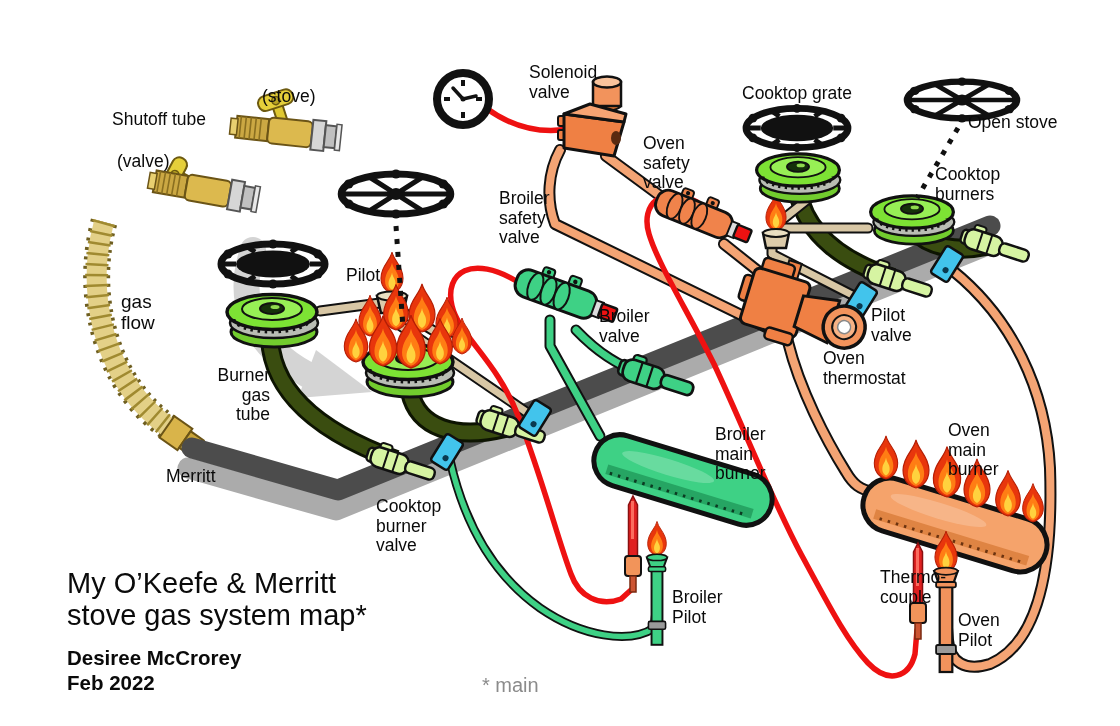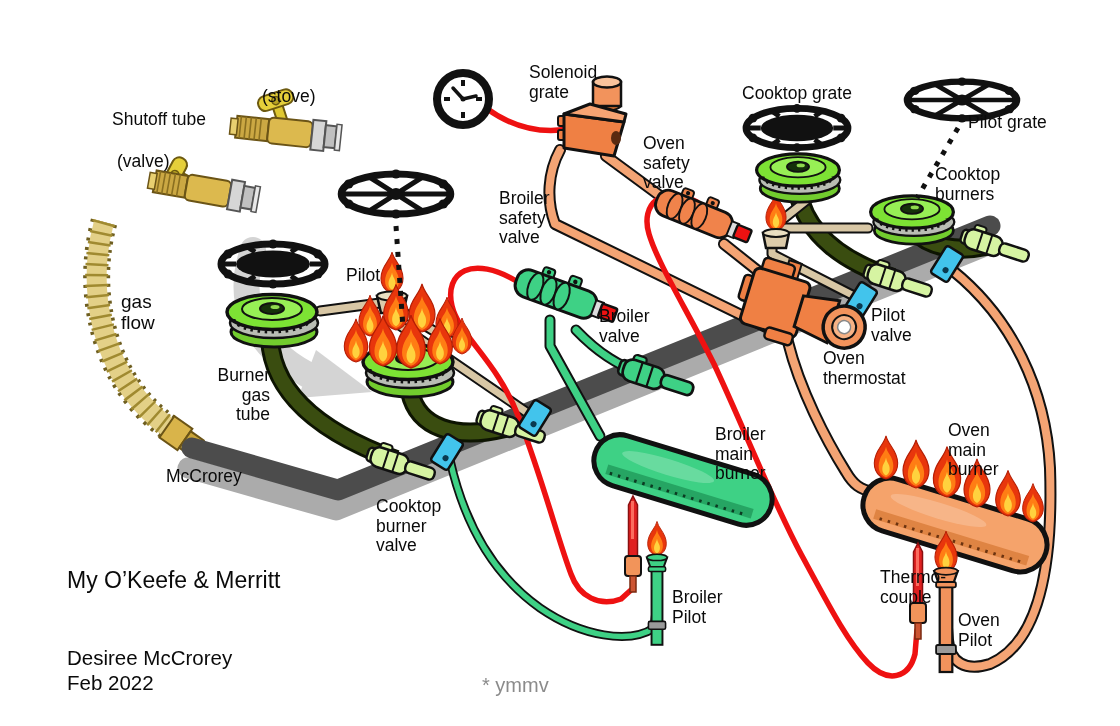--- a/index.html
+++ b/index.html
@@ -1,22 +1,22 @@
 <!DOCTYPE html>
 <html><head>
 <meta charset="utf-8">
 <style>
   html,body{margin:0;padding:0;background:#fff;}
   .stage{position:relative;width:1120px;height:726px;background:#ffffff;overflow:hidden;
          font-family:"Liberation Sans",sans-serif;}
   .stage svg{position:absolute;left:0;top:0;}
   .lbl{position:absolute;font-size:17.5px;line-height:1.12;color:#0a0a0a;white-space:pre-line;}
   .lbl.right{text-align:right;}
-  .title{position:absolute;font-size:23px;line-height:1.1;color:#0a0a0a;white-space:pre-line;}
-  .credit{position:absolute;font-size:20.5px;line-height:1.22;color:#0a0a0a;white-space:pre-line;}
+  .title{position:absolute;font-size:29px;line-height:1.1;color:#0a0a0a;white-space:pre-line;}
+  .credit{position:absolute;font-size:20.5px;line-height:1.22;color:#0a0a0a;white-space:pre-line;font-weight:bold;}
   .footnote{position:absolute;font-size:20px;color:#8b8b8b;}
 </style>
 </head>
 <body>
 
 <div class="stage">
 
 <svg width="1120" height="726" viewBox="0 0 1120 726">
   <defs>
     <g id="flame">
@@ -307,53 +307,53 @@
 </svg>
 
 <div class="lbl" style="left:112px;top:110px">Shutoff tube</div>
 <div class="lbl" style="left:262px;top:87px">(stove)</div>
 <div class="lbl" style="left:117px;top:152px">(valve)</div>
 <div class="lbl" style="left:121px;top:291px;font-size:19px">gas
 flow</div>
 <div class="lbl right" style="left:210px;top:366px;width:60px">Burner
 gas
 tube</div>
-<div class="lbl" style="left:166px;top:467px">McCrorey</div>
+<div class="lbl" style="left:166px;top:467px">Merritt</div>
 <div class="lbl" style="left:346px;top:266px">Pilot</div>
 <div class="lbl" style="left:376px;top:497px">Cooktop
 burner
 valve</div>
 <div class="lbl" style="left:499px;top:189px">Broiler
 safety
 valve</div>
 <div class="lbl" style="left:529px;top:63px">Solenoid
-grate</div>
+valve</div>
 <div class="lbl" style="left:643px;top:134px">Oven
 safety
 valve</div>
 <div class="lbl" style="left:599px;top:307px">Broiler
 valve</div>
 <div class="lbl" style="left:715px;top:425px">Broiler
 main
 burner</div>
 <div class="lbl" style="left:672px;top:588px">Broiler
 Pilot</div>
 <div class="lbl" style="left:823px;top:349px">Oven
 thermostat</div>
 <div class="lbl" style="left:871px;top:306px">Pilot
 valve</div>
 <div class="lbl" style="left:742px;top:84px">Cooktop grate</div>
-<div class="lbl" style="left:968px;top:113px">Pilot grate</div>
+<div class="lbl" style="left:968px;top:113px">Open stove</div>
 <div class="lbl" style="left:935px;top:165px">Cooktop
 burners</div>
 <div class="lbl" style="left:948px;top:421px">Oven
 main
 burner</div>
 <div class="lbl" style="left:880px;top:568px">Thermo-
 couple</div>
 <div class="lbl" style="left:958px;top:611px">Oven
 Pilot</div>
 
-<div class="title" style="left:67px;top:568px"><span>My O’Keefe &amp; Merritt</span><br></div>
+<div class="title" style="left:67px;top:568px"><span>My O’Keefe &amp; Merritt</span><br><span>stove gas system map*</span></div>
 <div class="credit" style="left:67px;top:645px"><span>Desiree McCrorey</span><br><span>Feb 2022</span></div>
-<div class="footnote" style="left:482px;top:674px">* ymmv</div>
+<div class="footnote" style="left:482px;top:674px">* main</div>
 
 </div>
 
 </body></html>

